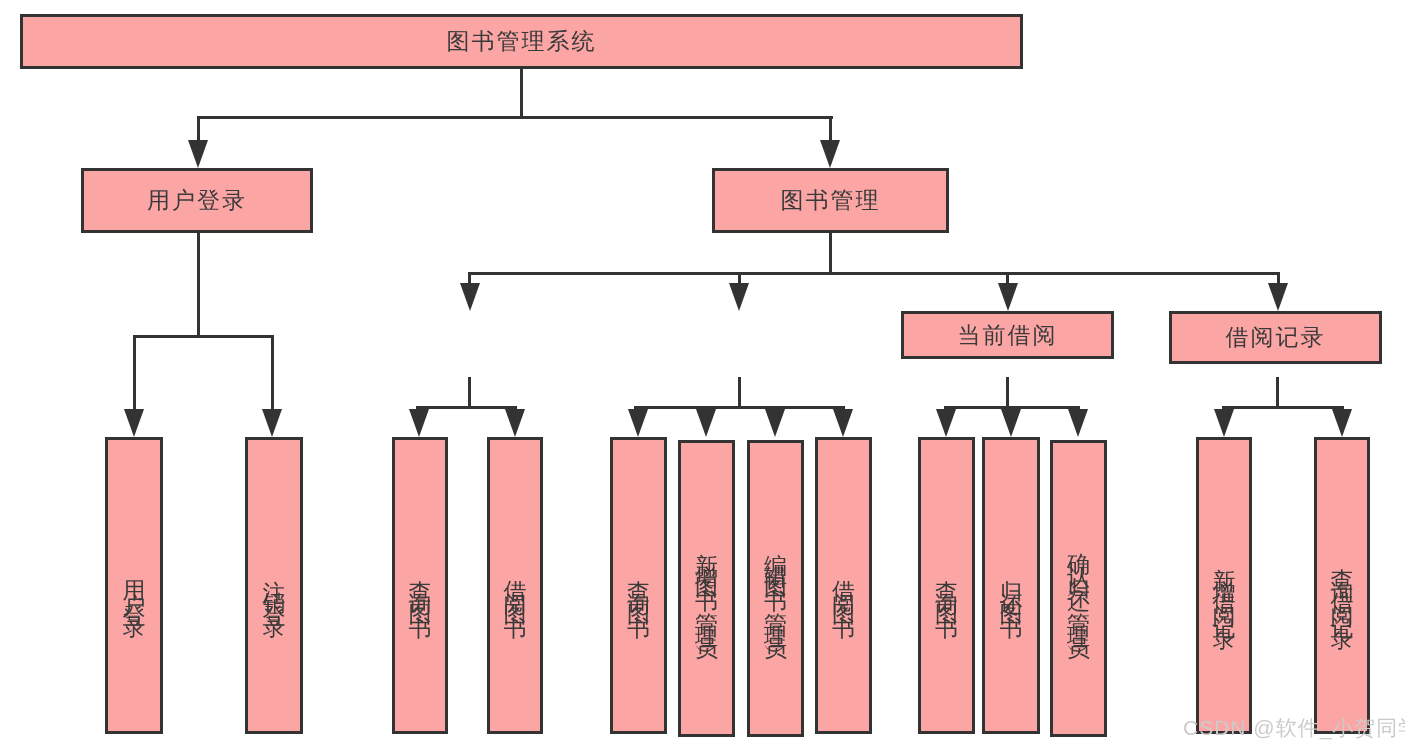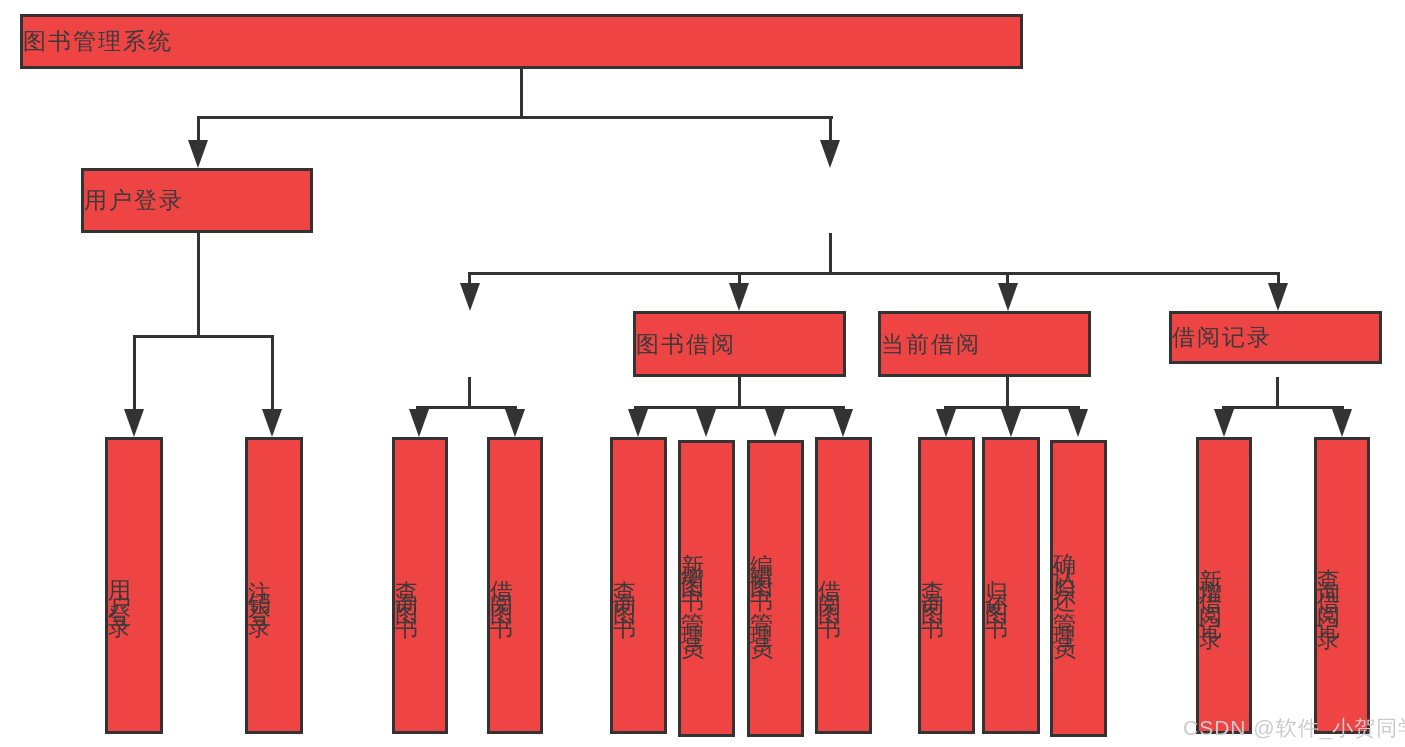--- a/index.html
+++ b/index.html
@@ -7,24 +7,24 @@
     position:relative;
     width:1405px;height:747px;
     background:#ffffff;
     font-family:"Liberation Sans","DejaVu Sans",sans-serif;
     overflow:hidden;
   }
   .node{
     position:absolute;
     box-sizing:border-box;
     border:3px solid #333333;
-    background:#ef4444;
+    background:#fca5a5;
     display:flex;
     align-items:center;
-    justify-content:flex-start;
+    justify-content:center;
     color:#3a3a3a;
   }
   .node.h span{
     font-size:23px;
     letter-spacing:2px;
     white-space:nowrap;
     color:#3a3a3a;
   }
   .node.v span{
     writing-mode:vertical-rl;
@@ -59,25 +59,25 @@
 
 <div id="canvas">
 
   <div class="node h" style="left:20px;top:14px;width:1003px;height:55px">
     <span>图书管理系统</span>
   </div>
 
   <div class="node h" style="left:81px;top:168px;width:232px;height:65px">
     <span>用户登录</span>
   </div>
+  <div class="node h" style="left:712px;top:168px;width:237px;height:65px">
+    <span>图书管理</span>
+  </div>
 
-  <div class="node h" style="left:633px;top:311px;width:213px;height:66px">
-    <span>图书借阅</span>
-  </div>
-  <div class="node h" style="left:878px;top:311px;width:213px;height:66px">
+  <div class="node h" style="left:901px;top:311px;width:213px;height:48px">
     <span>当前借阅</span>
   </div>
   <div class="node h" style="left:1169px;top:311px;width:213px;height:53px">
     <span>借阅记录</span>
   </div>
 
   <div class="node v" style="left:105px;top:437px;width:58px;height:297px">
     <span>用户登录</span>
   </div>
   <div class="node v" style="left:245px;top:437px;width:58px;height:297px">

